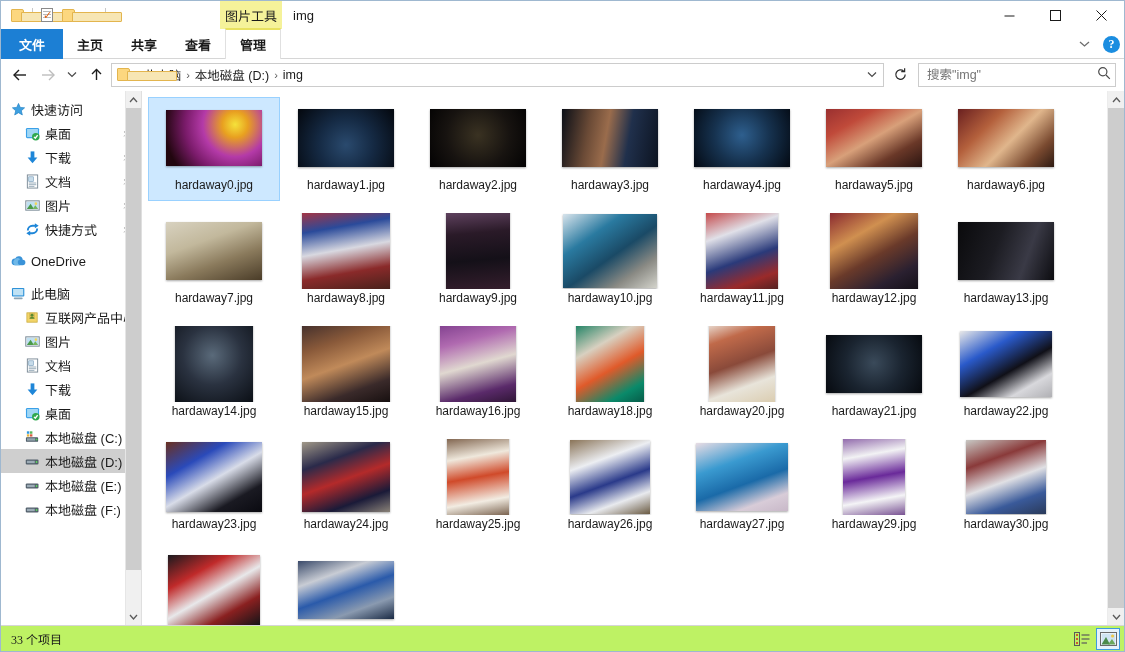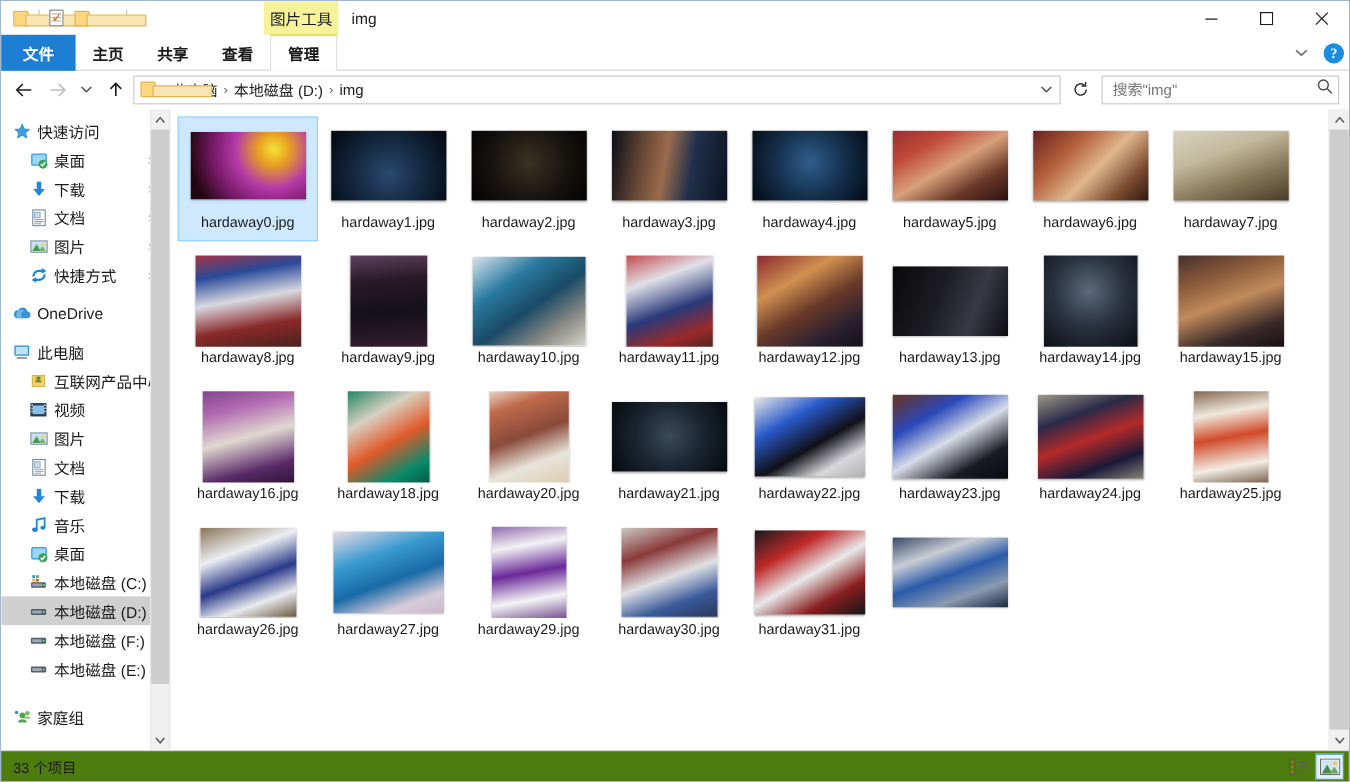--- a/index.html
+++ b/index.html
@@ -200,21 +200,21 @@
     overflow: hidden;
   }
   .filegrid {
     position: absolute; left: 0; top: 0; right: 17px; bottom: 0;
     padding: 6px 0 0 6px;
     display: flex; flex-wrap: wrap;
     align-content: flex-start;
     overflow: hidden;
   }
   .tile {
-    width: 117px; height: 104px;
+    width: 132px; height: 104px;
     display: flex; flex-direction: column; align-items: center;
     margin: 0 0 9px 0;
     cursor: default; position: relative;
     border: 1px solid transparent;
     padding-top: 2px;
   }
   .tile.selected { background: #cde8ff; border: 1px solid #99d1ff; }
   .thumbwrap {
     height: 76px; width: 108px;
     display: flex; align-items: center; justify-content: center;
@@ -234,24 +234,24 @@
   .contentscroll {
     position: absolute; right: 0; top: 0; bottom: 0; width: 17px;
     background: #f0f0f0; display: flex; flex-direction: column;
     border-left: 1px solid #ececec;
   }
 
   
   .statusbar {
     height: 26px; flex: 0 0 26px;
     border-top: 1px solid #d6d6d6;
-    background: #4d7c0f;
+    background: #bef264;
     display: flex; align-items: center;
     padding: 0 4px 0 10px;
-    font-size: 12px; color: #1a1a1a;
+    font-size: 12px; color: #1a1a1a; font-family: Liberation Serif, serif;
   }
   .status-text { flex: 0 0 auto; }
   .status-spacer { flex: 1 1 auto; }
   .viewbtns { display: flex; align-items: center; gap: 2px; }
   .vbtn {
     width: 24px; height: 22px; display: flex; align-items: center; justify-content: center;
     cursor: default; border: 1px solid transparent;
   }
   .vbtn.active { border: 1px solid #3e9bdd; background: #e6f2fb; }
 </style>
@@ -500,35 +500,20 @@
                 <rect x="4.4" y="3" width="6.2" height="6.4" fill="#d8bb55"></rect>
                 <circle cx="7.5" cy="5.6" r="1.5" fill="#5a8a30"></circle>
                 <path d="M4.8 9.2a2.8 2.8 0 0 1 5.4 0z" fill="#5a8a30"></path>
               </svg>
             </span>
             <span class="lbl">互联网产品中心</span>
           </div>
           <div class="nav-item lvl1">
             <span class="nico">
               <svg width="15" height="15" viewBox="0 0 16 16">
-                <rect x="0.8" y="2.5" width="13.4" height="11" fill="#2a4a66" stroke="#1b3348" stroke-width=".8"></rect>
-                <rect x="2.6" y="4.2" width="9.8" height="7.6" fill="#8ac0e8"></rect>
-                <rect x="1.3" y="3.2" width="1.2" height="1.5" fill="#dde6ee"></rect>
-                <rect x="1.3" y="6" width="1.2" height="1.5" fill="#dde6ee"></rect>
-                <rect x="1.3" y="8.8" width="1.2" height="1.5" fill="#dde6ee"></rect>
-                <rect x="12.6" y="3.2" width="1.2" height="1.5" fill="#dde6ee"></rect>
-                <rect x="12.6" y="6" width="1.2" height="1.5" fill="#dde6ee"></rect>
-                <rect x="12.6" y="8.8" width="1.2" height="1.5" fill="#dde6ee"></rect>
-              </svg>
-            </span>
-            <span class="lbl">视频</span>
-          </div>
-          <div class="nav-item lvl1">
-            <span class="nico">
-              <svg width="15" height="15" viewBox="0 0 16 16">
                 <rect x="0.8" y="3" width="14.4" height="10" fill="#e8eef2" stroke="#7a8a96" stroke-width="1"></rect>
                 <rect x="2" y="4.2" width="12" height="7.6" fill="#bfe0f2"></rect>
                 <polygon points="2,11.8 6,6 9.5,11.8" fill="#4a9a4a"></polygon>
                 <polygon points="8,11.8 11,7.6 14,11.8" fill="#74b55e"></polygon>
                 <circle cx="11.6" cy="6" r="1.4" fill="#f2d45a"></circle>
               </svg>
             </span>
             <span class="lbl">图片</span>
           </div>
           <div class="nav-item lvl1">
@@ -544,30 +529,20 @@
             <span class="lbl">文档</span>
           </div>
           <div class="nav-item lvl1">
             <span class="nico">
               <svg width="15" height="15" viewBox="0 0 16 16">
                 <rect x="6" y="1.5" width="4" height="7" fill="#1e86d8"></rect>
                 <polygon points="2.8,8 13.2,8 8,14.2" fill="#1e86d8"></polygon>
               </svg>
             </span>
             <span class="lbl">下载</span>
-          </div>
-          <div class="nav-item lvl1">
-            <span class="nico">
-              <svg width="15" height="15" viewBox="0 0 16 16">
-                <path d="M6 12.2V3.4l7-1.6v8.4" fill="none" stroke="#1e86d8" stroke-width="1.6"></path>
-                <ellipse cx="4.4" cy="12.3" rx="2.5" ry="2" fill="#1e86d8"></ellipse>
-                <ellipse cx="11.4" cy="10.5" rx="2.2" ry="1.8" fill="#1e86d8"></ellipse>
-              </svg>
-            </span>
-            <span class="lbl">音乐</span>
           </div>
           <div class="nav-item lvl1">
             <span class="nico">
               <svg width="15" height="15" viewBox="0 0 16 16">
                 <rect x="1" y="2" width="14" height="11" rx="1.5" fill="#3aa0e8"></rect>
                 <rect x="2.2" y="3.2" width="11.6" height="8.6" fill="#9fd6f5"></rect>
                 <circle cx="11.5" cy="11.5" r="4" fill="#2fa84f"></circle>
                 <polyline points="9.6,11.6 11,13 13.5,9.8" fill="none" stroke="#fff" stroke-width="1.5"></polyline>
               </svg>
             </span>
@@ -598,46 +573,34 @@
             <span class="lbl">本地磁盘 (D:)</span>
           </div>
           <div class="nav-item lvl1">
             <span class="nico">
               <svg width="15" height="15" viewBox="0 0 16 16">
                 <rect x="0.8" y="5.8" width="13.6" height="5.4" rx="1.2" fill="#525f6b"></rect>
                 <rect x="2" y="7.2" width="8.4" height="2.6" fill="#9cabb6"></rect>
                 <circle cx="12.3" cy="8.5" r="1" fill="#5cd65c"></circle>
               </svg>
             </span>
-            <span class="lbl">本地磁盘 (F:)</span>
+            <span class="lbl">本地磁盘 (E:)</span>
           </div>
           <div class="nav-item lvl1">
             <span class="nico">
               <svg width="15" height="15" viewBox="0 0 16 16">
                 <rect x="0.8" y="5.8" width="13.6" height="5.4" rx="1.2" fill="#525f6b"></rect>
                 <rect x="2" y="7.2" width="8.4" height="2.6" fill="#9cabb6"></rect>
                 <circle cx="12.3" cy="8.5" r="1" fill="#5cd65c"></circle>
               </svg>
             </span>
-            <span class="lbl">本地磁盘 (E:)</span>
+            <span class="lbl">本地磁盘 (F:)</span>
           </div>
           <div class="gap"></div>
           <div class="gap"></div>
-          <div class="nav-item lvl0">
-            <span class="nico">
-              <svg width="15" height="15" viewBox="0 0 16 16">
-                <circle cx="3" cy="4" r="1.6" fill="#2f92d8"></circle>
-                <circle cx="8.2" cy="6.6" r="2.6" fill="#4fa24f"></circle>
-                <path d="M4 13a4.4 4.4 0 0 1 8.4 0z" fill="#4fa24f"></path>
-                <circle cx="12.6" cy="4.6" r="2" fill="#7ab85a"></circle>
-                <path d="M9.6 9.4a3.4 3.4 0 0 1 6 0z" fill="#7ab85a"></path>
-              </svg>
-            </span>
-            <span class="lbl">家庭组</span>
-          </div>
         </div>
       <div class="navscroll">
         <div class="sb-arrow">
           <svg width="9" height="6" viewBox="0 0 9 6">
               <polyline points="1,5 4.5,1 8,5" fill="none" stroke="#5a5a5a" stroke-width="1.3"></polyline>
             </svg>
         </div>
         <div class="sb-track">
           <div class="sb-thumb" style="top:0; bottom:38px;"></div>
         </div>

